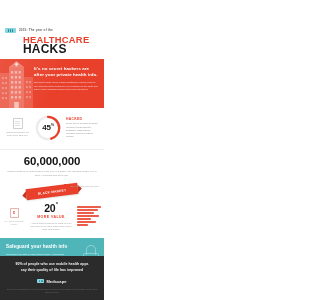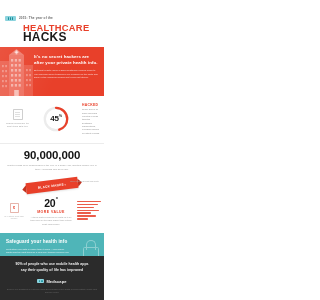--- a/index.html
+++ b/index.html
@@ -5,21 +5,21 @@
   html,body{margin:0;padding:0;}
   body{
     width:104px;height:300px;overflow:hidden;
     background:#ffffff;
     font-family:"Liberation Sans", sans-serif;
     -webkit-font-smoothing:antialiased;
   }
   .page{width:104px;height:300px;position:relative;overflow:hidden;background:#fff;}
 
   
-  .header{padding:16px 5px 3px 5px;background:#ffffff;position:relative;}
+  .header{padding:16px 5px 3px 5px;background:#ffffff;position:relative;margin-top:12px;}
   .logo-row{display:flex;align-items:center;gap:3px;}
   .logo-mark{
     width:11px;height:5px;border-radius:1px;background:#8bd3dd;
     display:flex;align-items:center;justify-content:center;gap:1px;flex:0 0 auto;
   }
   .logo-mark i{display:block;width:1px;height:3px;background:#1b8f9c;border-radius:.5px;}
   .kicker{
     font-size:3.1px;letter-spacing:.15px;color:#6b6b6b;line-height:1.1;
     font-weight:600;white-space:nowrap;
   }
@@ -47,21 +47,21 @@
   .hero-head{
     color:#fff;font-size:4.4px;font-weight:700;line-height:1.45;letter-spacing:.1px;
   }
   .hero-sub{
     color:rgba(255,255,255,.82);font-size:2.35px;line-height:1.5;margin-top:3px;
     letter-spacing:.05px;
   }
 
   
   .statband{
-    background:#fff;padding:7px 4px 8px 4px;display:flex;align-items:center;gap:11px;
+    background:#fff;padding:7px 4px 8px 4px;display:flex;align-items:center;gap:3px;
     position:relative;
   }
   .stat-left{flex:0 0 27px;text-align:center;}
   .stat-left .ico{
     width:8px;height:9px;border:.7px solid #cfcfcf;border-radius:.8px;margin:0 auto 2px;
     position:relative;background:#fff;
   }
   .stat-left .ico:before{
     content:"";position:absolute;left:1.4px;top:1.6px;width:5px;height:.7px;background:#e0e0e0;
     box-shadow:0 2px 0 #e0e0e0,0 4px 0 #e0e0e0;
@@ -285,21 +285,21 @@
     </div>
     <div class="stat-right">
       <div class="hd">HACKED</div>
       <div class="bd">Nearly half of all major breaches reported in 2015 targeted healthcare organizations, exposing millions of patient records.</div>
     </div>
   </div>
 
   <div class="rule"></div>
 
   <div class="bignum-sec">
-    <div class="bignum">90,000,000</div>
+    <div class="bignum">60,000,000</div>
     <div class="bignum-sub">health records were compromised in the U.S. in a single year, affecting roughly one in three Americans who seek care.</div>
   </div>
 
   <div class="ribbon-row">
     <div class="ribbon">
       <span>BLACK MARKET</span>
     </div>
     <div class="ribbon-badge">
       <span class="sq"></span>
       <span class="tx">Stolen records sell fast and quietly</span>

